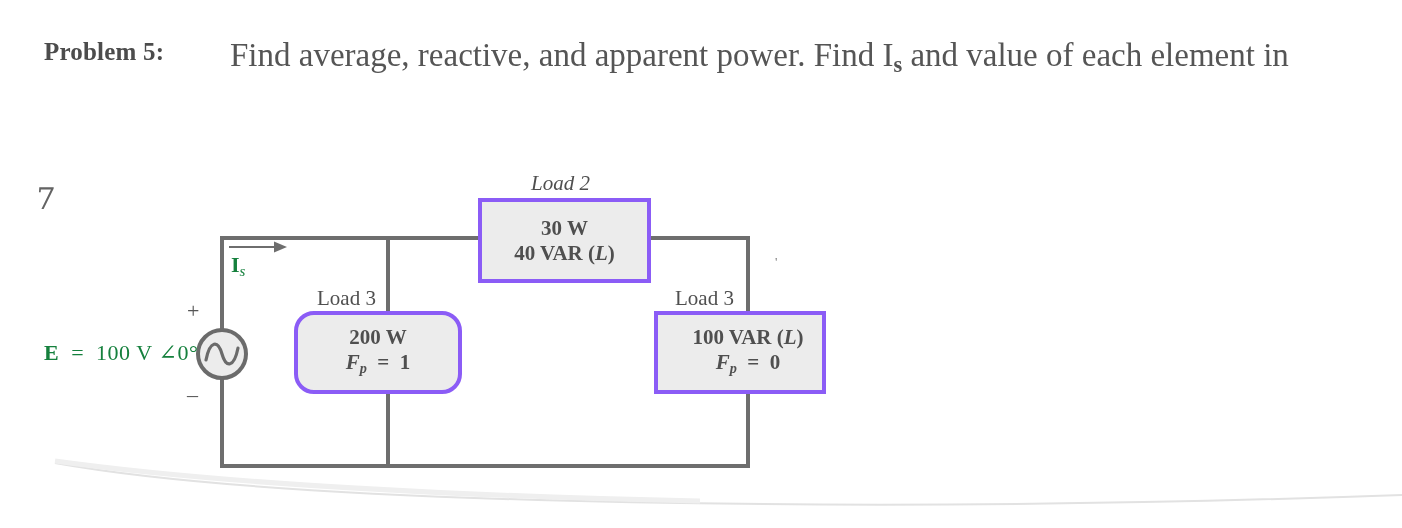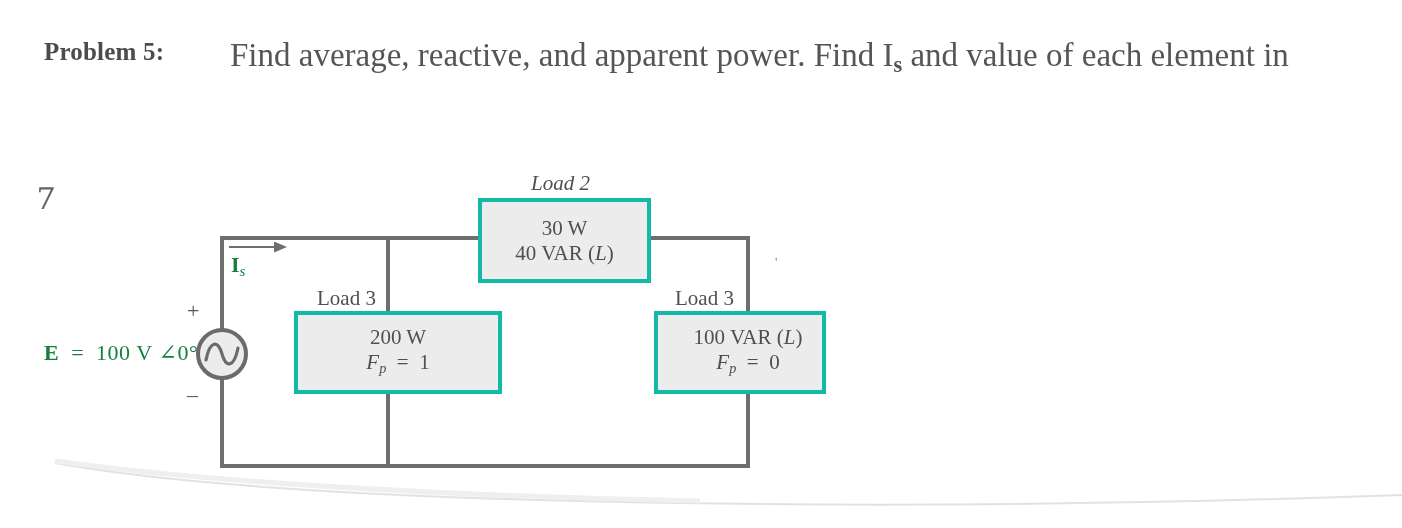--- a/index.html
+++ b/index.html
@@ -75,27 +75,28 @@
     position: absolute;
     background: #6e6e6e;
   }
   .wire.h { height: 4px; }
   .wire.v { width: 4px; }
 
   
   .load-box {
     position: absolute;
     box-sizing: border-box;
-    border: 4px solid #14b8a6;
+    border: 4px solid #8b5cf6;
     background: #ececec;
     text-align: center;
     display: flex;
     flex-direction: column;
     align-items: center;
     justify-content: center;
+    font-weight: bold;
   }
   .load-line {
     font-size: 21px;
     line-height: 25px;
     color: #4f4f4f;
     white-space: nowrap;
   }
   .ital { font-style: italic; }
   .load-caption {
     position: absolute;
@@ -215,21 +216,21 @@
     <div class="wire v" style="left:386px; top:236px; height:77px;"></div>
     <div class="wire v" style="left:386px; top:392px; height:76px;"></div>
 
     <div class="load-caption" style="left:531px; top:171px;font-style:italic;">Load 2</div>
     <div class="load-box" style="left:478px; top:198px; width:173px; height:85px;">
       <div class="load-line">30 W</div>
       <div class="load-line">40 VAR&nbsp;(<span class="ital">L</span>)</div>
     </div>
 
     <div class="load-caption" style="left:317px; top:286px;">Load 3</div>
-    <div class="load-box" style="left:294px; top:311px; width:208px; height:83px;">
+    <div class="load-box" style="left:294px; top:311px; width:168px; height:83px;border-radius:20px;">
       <div class="load-line">200 W</div>
       <div class="load-line"><span class="ital">F</span><span class="sub">p</span>&nbsp;&nbsp;=&nbsp;&nbsp;1</div>
     </div>
 
     <div class="load-caption" style="left:675px; top:286px;">Load 3</div>
     <div class="load-box" style="left:654px; top:311px; width:172px; height:83px;padding-left:16px;">
       <div class="load-line">100 VAR&nbsp;(<span class="ital">L</span>)</div>
       <div class="load-line"><span class="ital">F</span><span class="sub">p</span>&nbsp;&nbsp;=&nbsp;&nbsp;0</div>
     </div>
 

